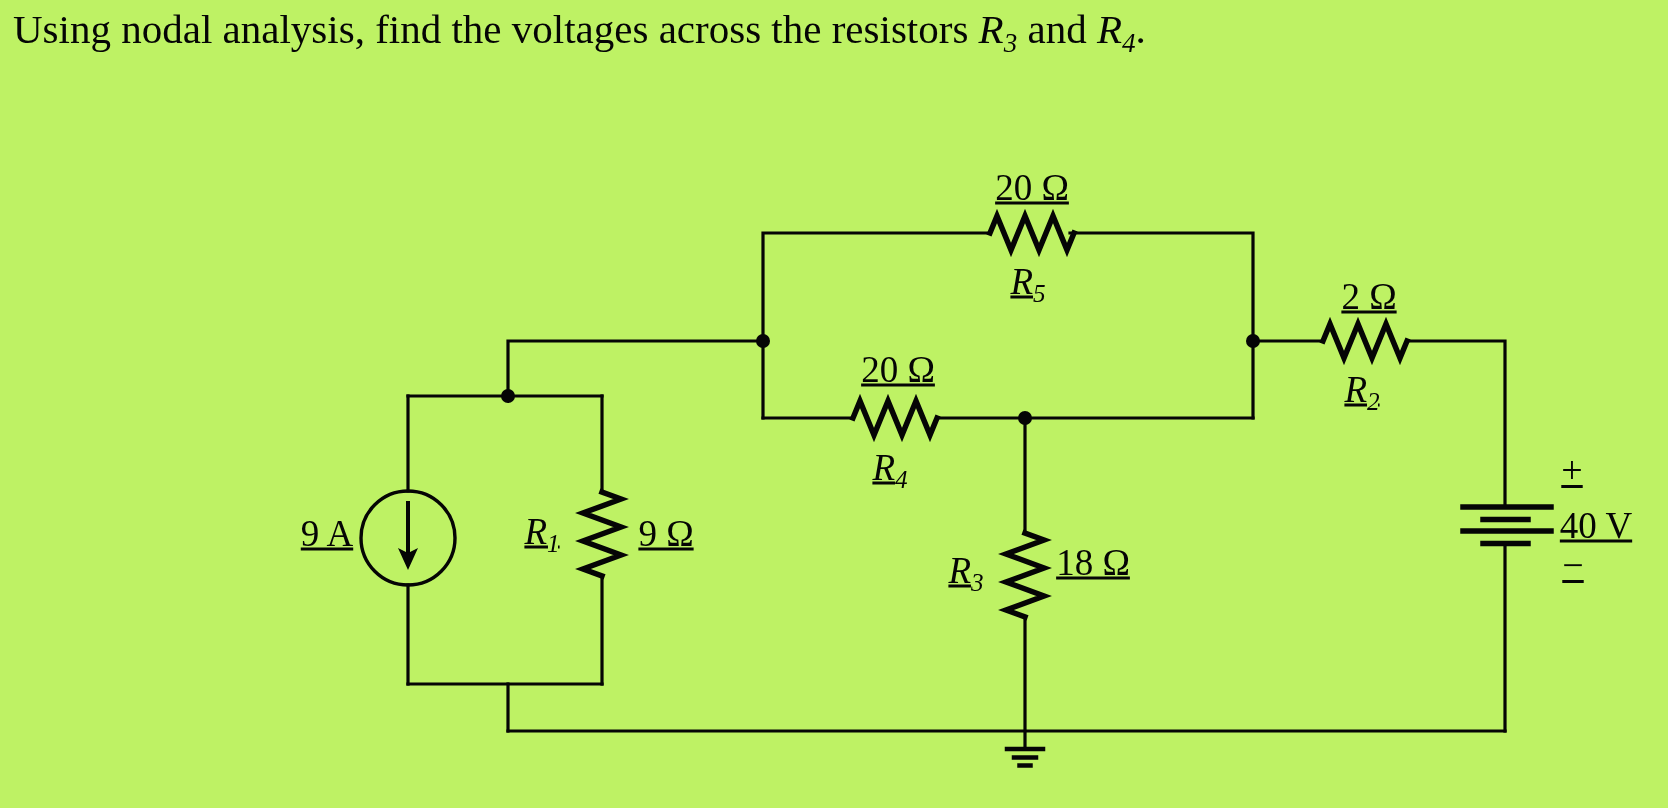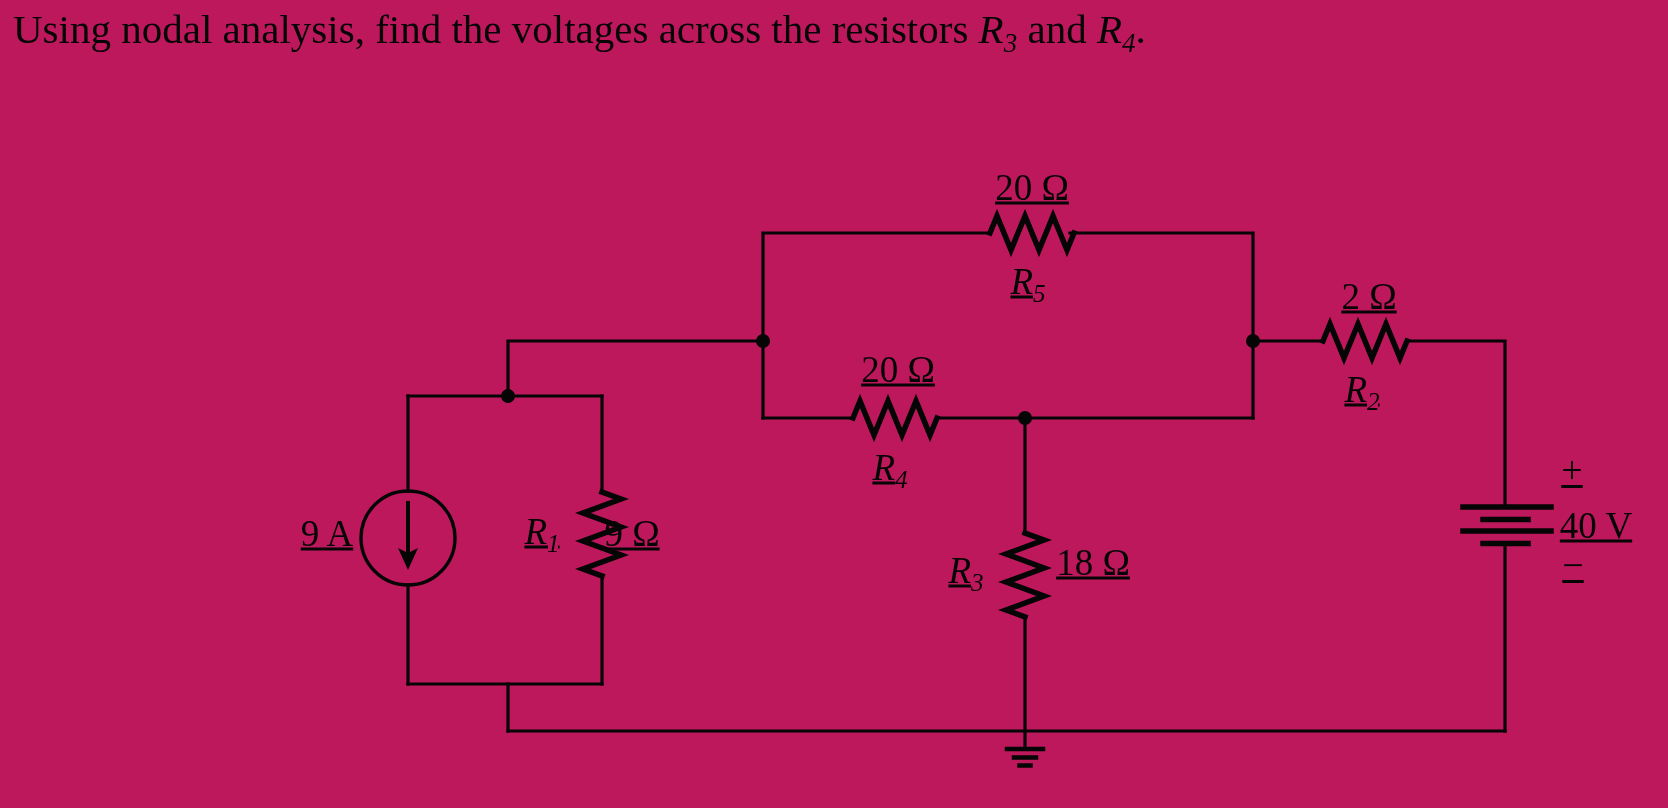--- a/index.html
+++ b/index.html
@@ -4,21 +4,21 @@
 <style>
   html, body {
     margin: 0;
     padding: 0;
     background: #ffffff;
   }
   .canvas {
     position: relative;
     width: 1668px;
     height: 808px;
-    background: #be185d;
+    background: #bef264;
     overflow: hidden;
     font-family: "Liberation Serif", "DejaVu Serif", serif;
     color: #050505;
   }
   .title {
     position: absolute;
     left: 13px;
     top: 4px;
     font-size: 41px;
     line-height: 1.25;
@@ -111,21 +111,21 @@
 
   <div class="clabel" style="left:898px; top:369px">20 Ω</div>
   <div class="clabel" style="left:890px; top:467px"><span class="mvar">R</span><sub>4</sub></div>
 
   <div class="clabel" style="left:1369px; top:296px">2 Ω</div>
   <div class="clabel" style="left:1362px; top:389px"><span class="mvar">R</span><sub>2</sub></div>
 
   <div class="clabel" style="left:327px; top:533px">9 A</div>
 
   <div class="clabel" style="left:542px; top:531px"><span class="mvar">R</span><sub>1</sub></div>
-  <div class="clabel" style="left:632px; top:533px">9 Ω</div>
+  <div class="clabel" style="left:666px; top:533px">9 Ω</div>
 
   <div class="clabel" style="left:966px; top:570px"><span class="mvar">R</span><sub>3</sub></div>
   <div class="clabel" style="left:1093px; top:562px">18 Ω</div>
 
   <div class="clabel sign" style="left:1572px; top:470px">+</div>
   <div class="clabel" style="left:1596px; top:525px">40 V</div>
   <div class="clabel sign" style="left:1573px; top:565px">−</div>
 
 </div>
 

